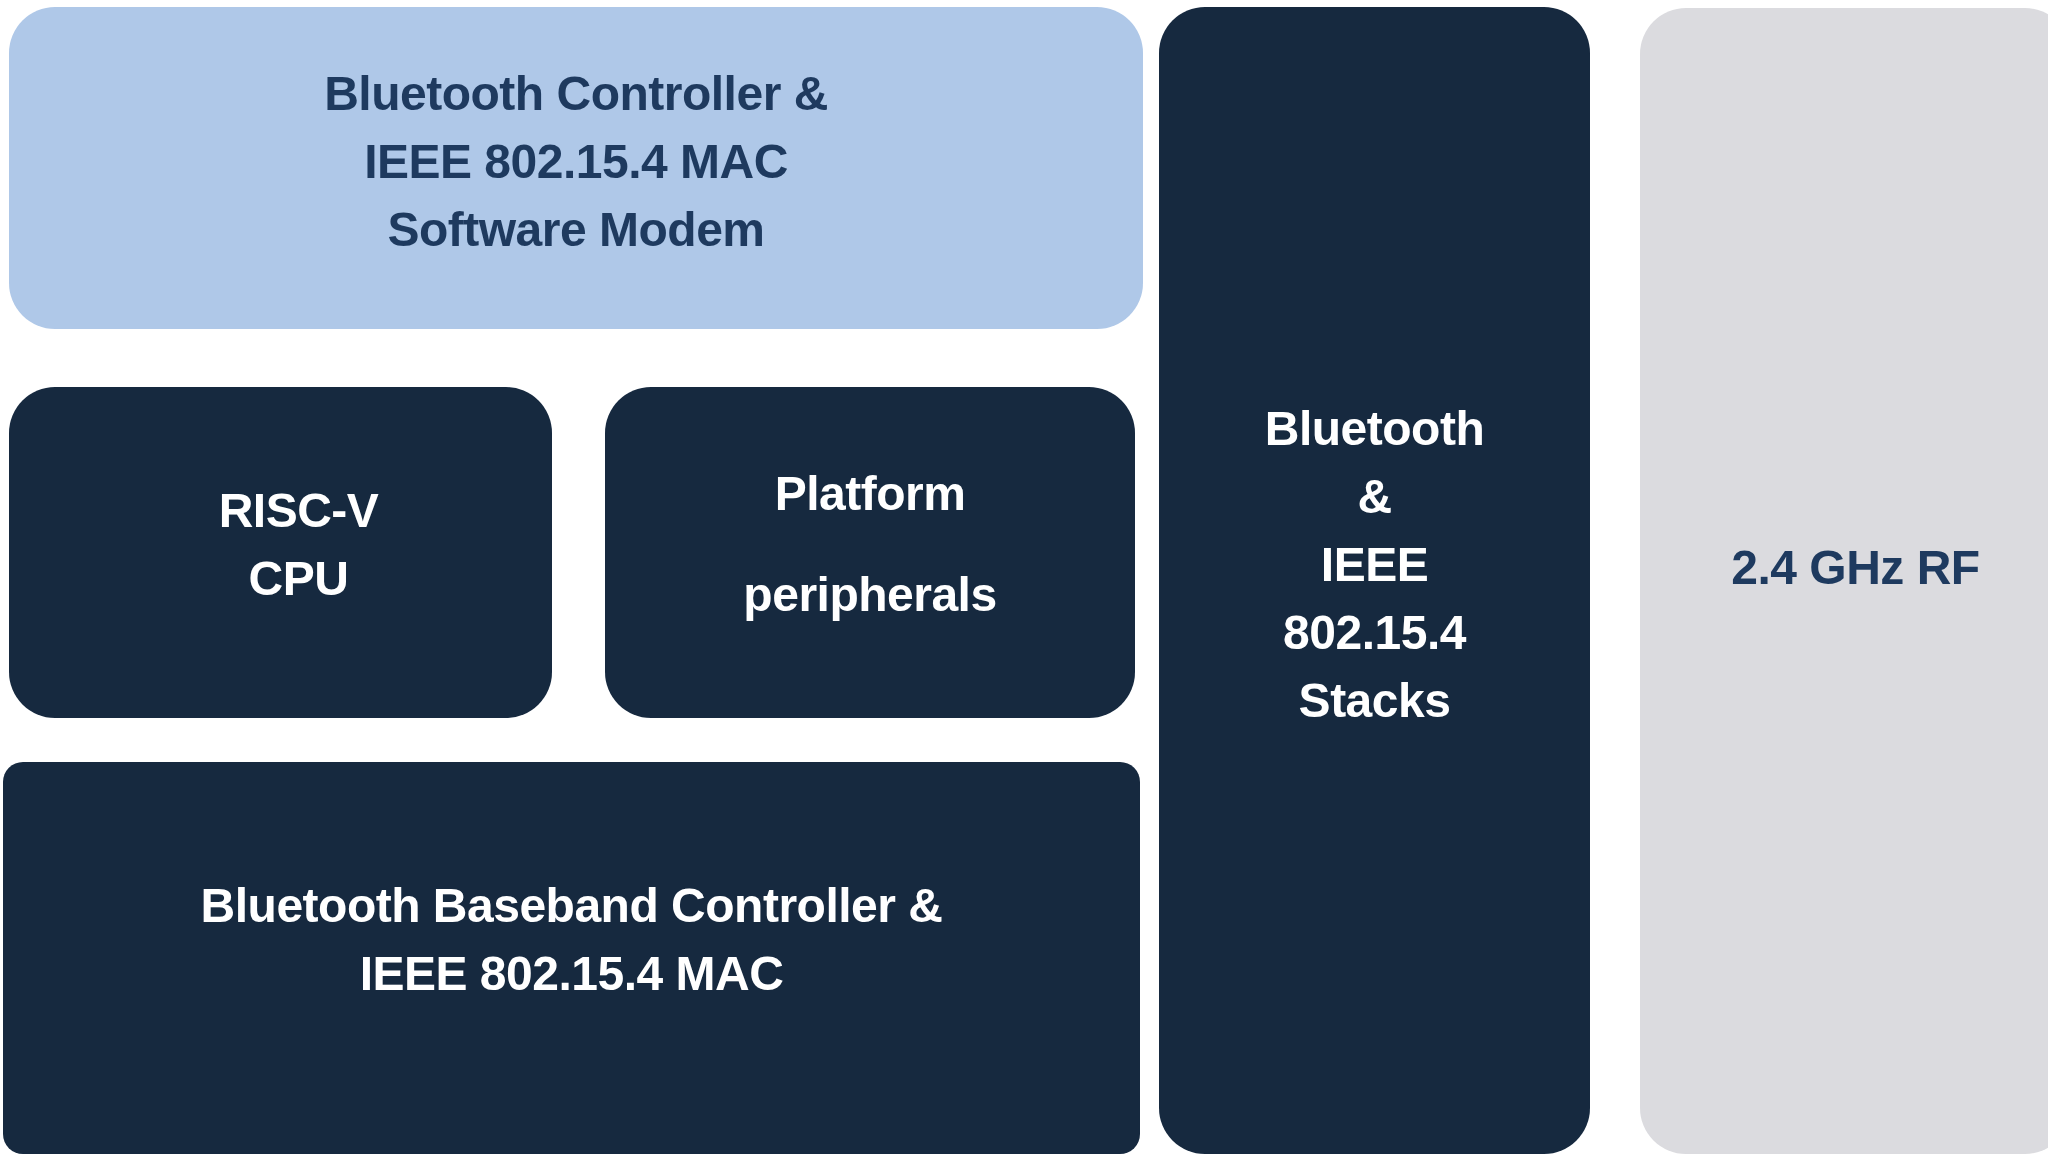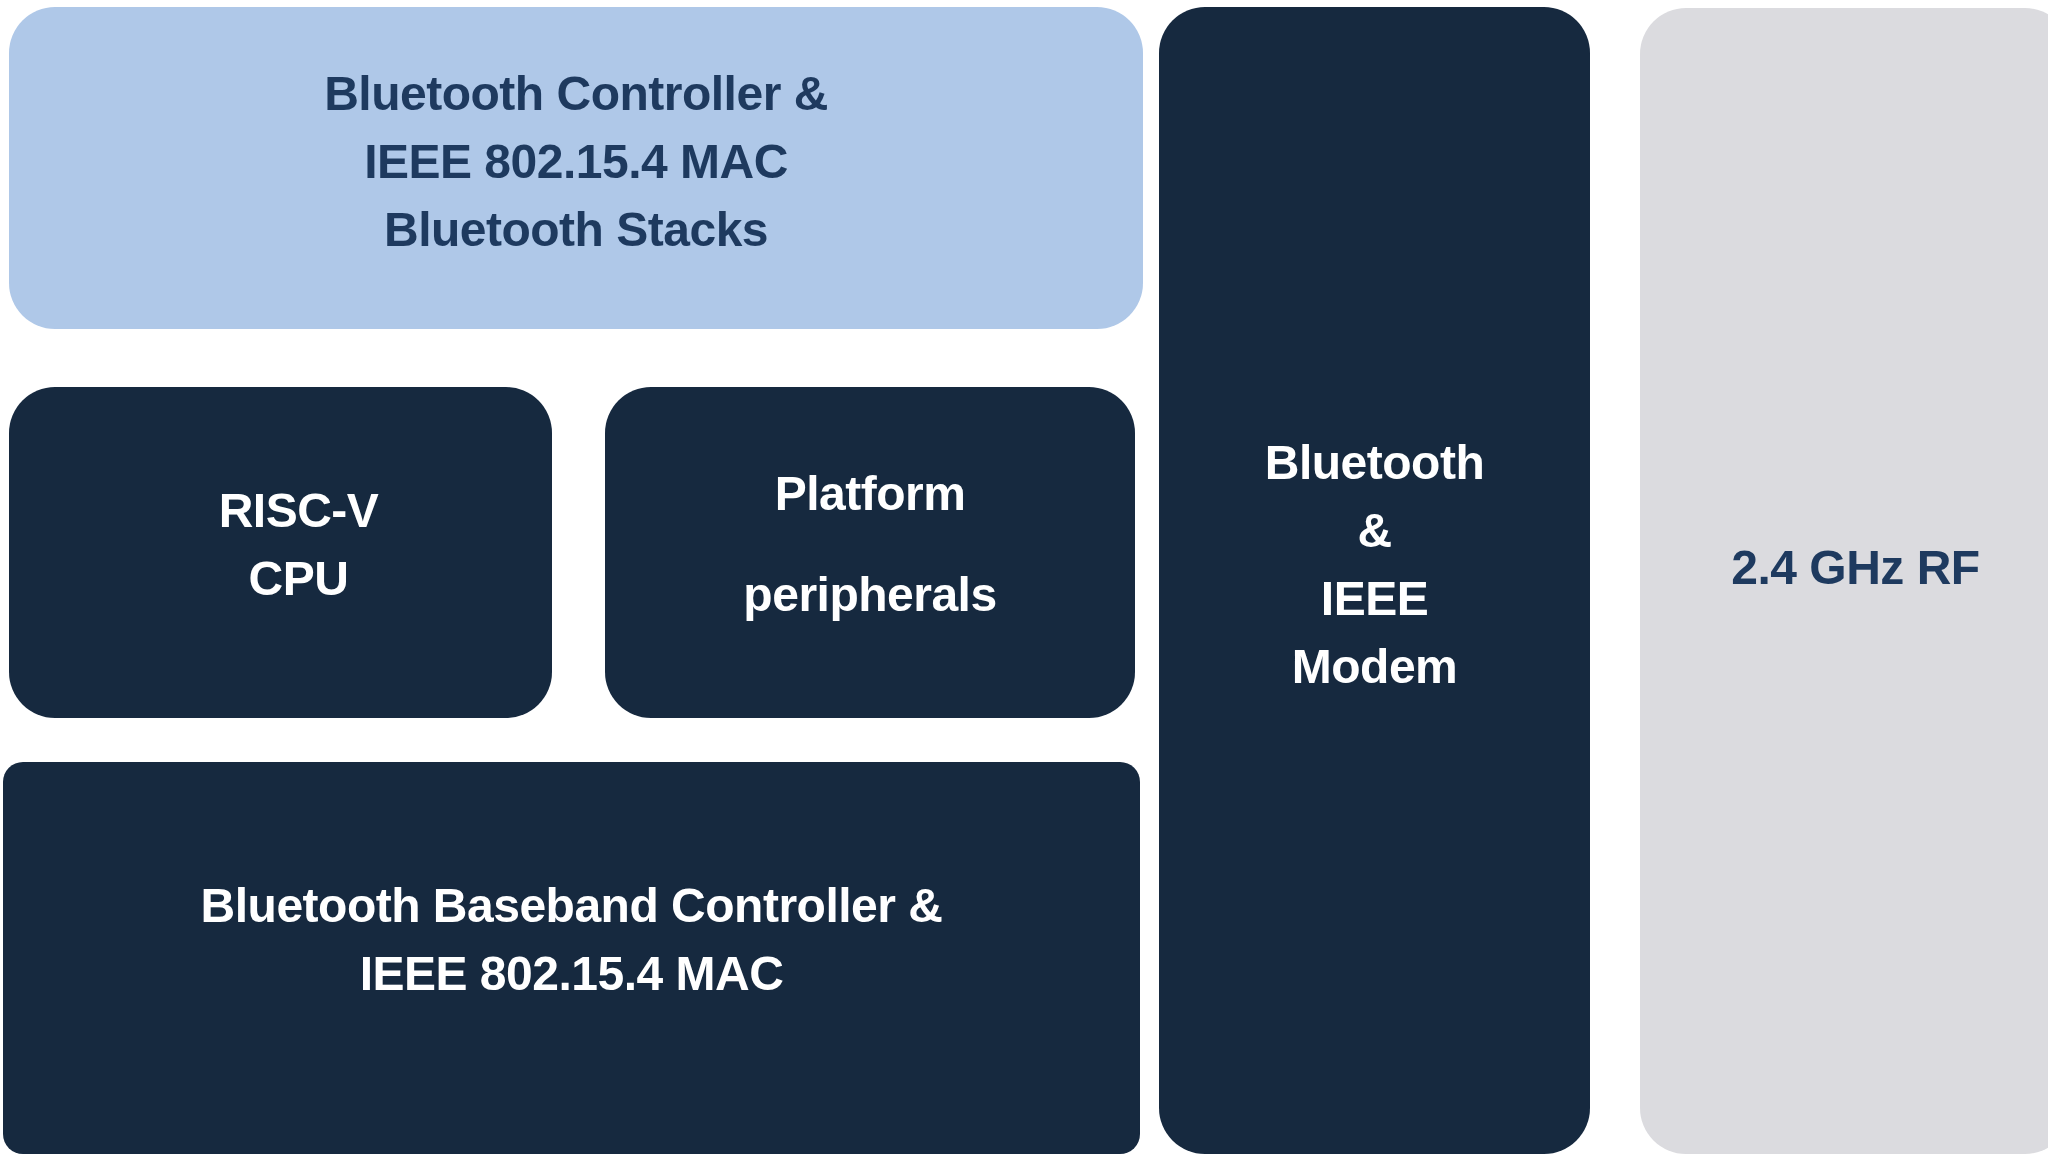--- a/index.html
+++ b/index.html
@@ -48,21 +48,21 @@
   .block-rf             {left:1612px;top:8px;   width:431px;  height:1146px; padding-bottom:26px;}
 </style>
 </head>
 <body>
 
 <div class="canvas">
 
   <div class="block variant-light block-software-stacks">
     <div class="line">Bluetooth Controller &amp;</div>
     <div class="line">IEEE 802.15.4 MAC</div>
-    <div class="line">Bluetooth Stacks</div>
+    <div class="line">Software Modem</div>
   </div>
 
   <div class="block variant-navy block-riscv-cpu">
     <div class="line">RISC-V</div>
     <div class="line">CPU</div>
   </div>
 
   <div class="block variant-navy block-peripherals">
     <div class="line">Platform</div>
     <div class="line">peripherals</div>
@@ -70,20 +70,21 @@
 
   <div class="block variant-navy block-baseband">
     <div class="line">Bluetooth Baseband Controller &amp;</div>
     <div class="line">IEEE 802.15.4 MAC</div>
   </div>
 
   <div class="block variant-navy block-modem">
     <div class="line">Bluetooth</div>
     <div class="line">&amp;</div>
     <div class="line">IEEE</div>
-    <div class="line">Modem</div>
+    <div class="line">802.15.4</div>
+    <div class="line">Stacks</div>
   </div>
 
   <div class="block variant-gray block-rf">
     <div class="line">2.4 GHz RF</div>
   </div>
 
 </div>
 
 </body></html>

